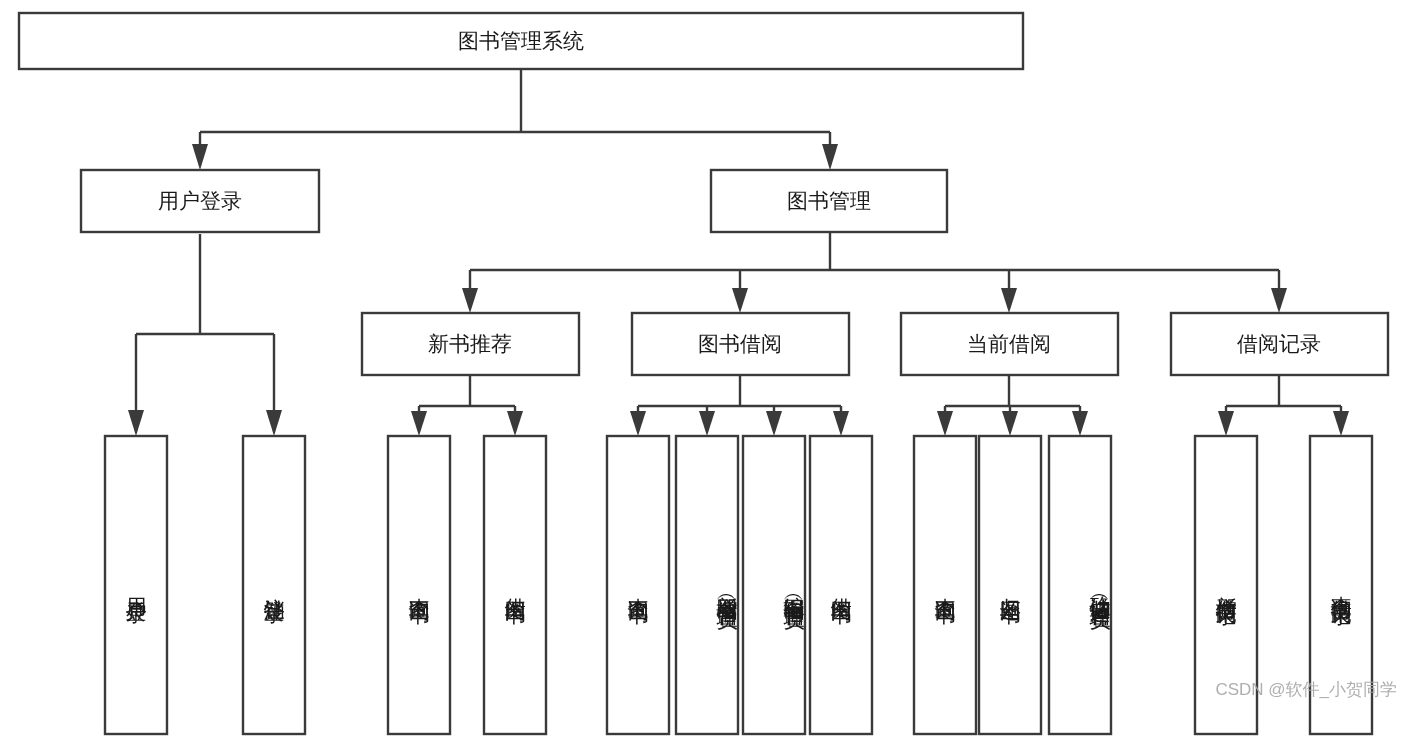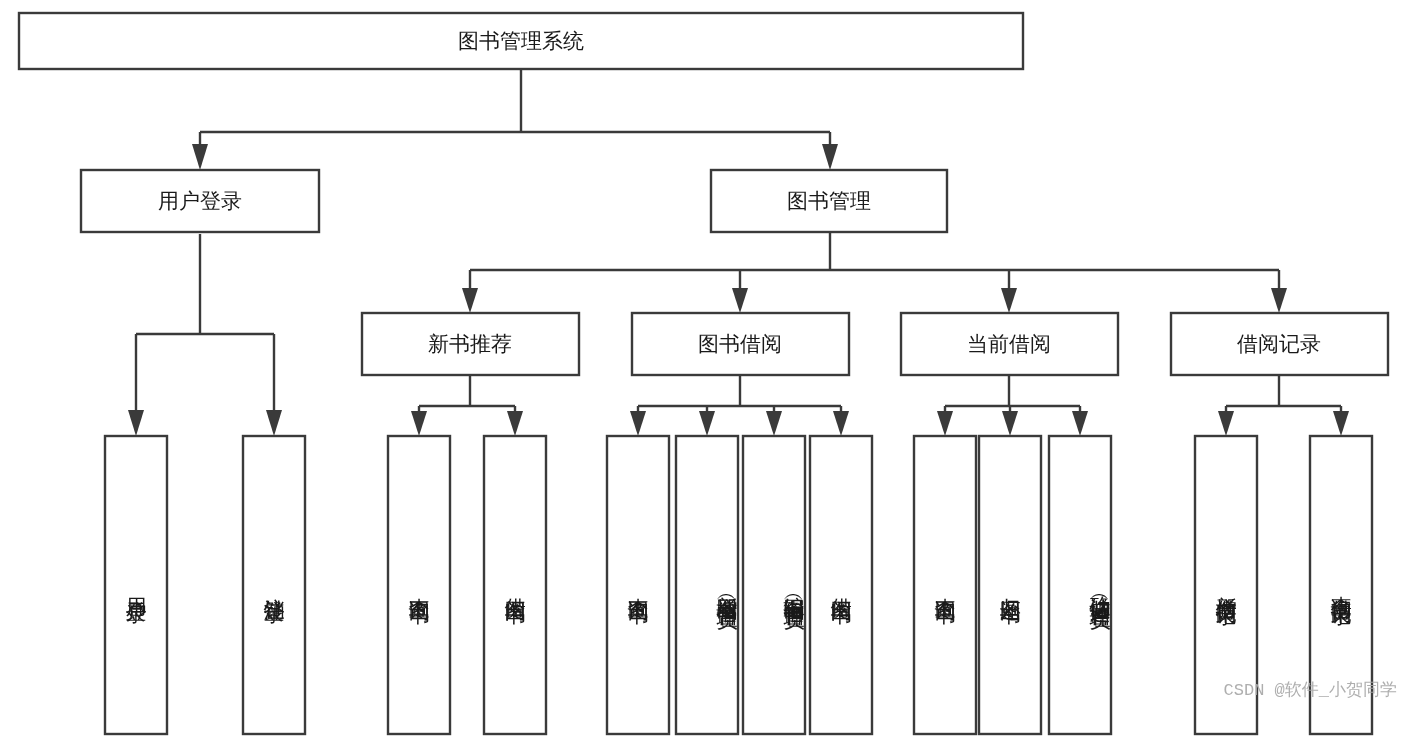--- a/index.html
+++ b/index.html
@@ -52,21 +52,21 @@
     color: #1a1a1a;
     letter-spacing: 2px;
     text-align: center;
     white-space: nowrap;
     user-select: none;
   }
   #watermark {
     position: absolute;
     right: 8px;
     bottom: 4px;
-    font-family: Liberation Mono, monospace;
+    font-family: Liberation Sans, sans-serif;
     font-size: 17px;
     color: #a8a8a8;
     opacity: 0.92;
     white-space: nowrap;
     user-select: none;
   }
 </style>
 </head>
 <body>
 

